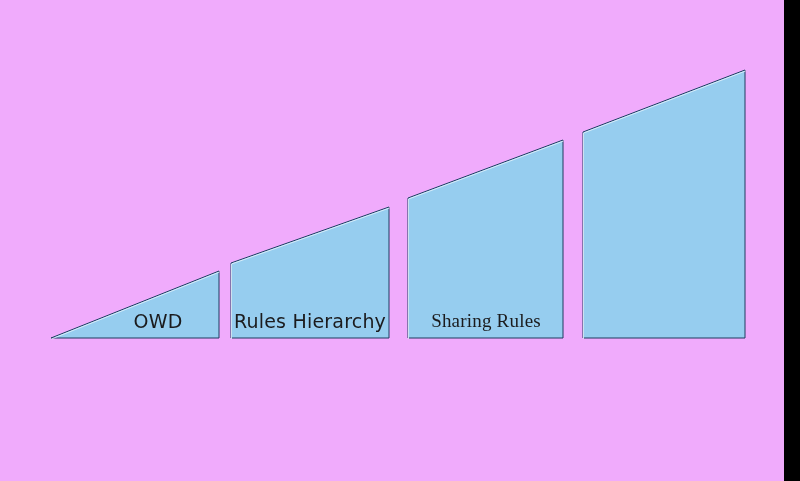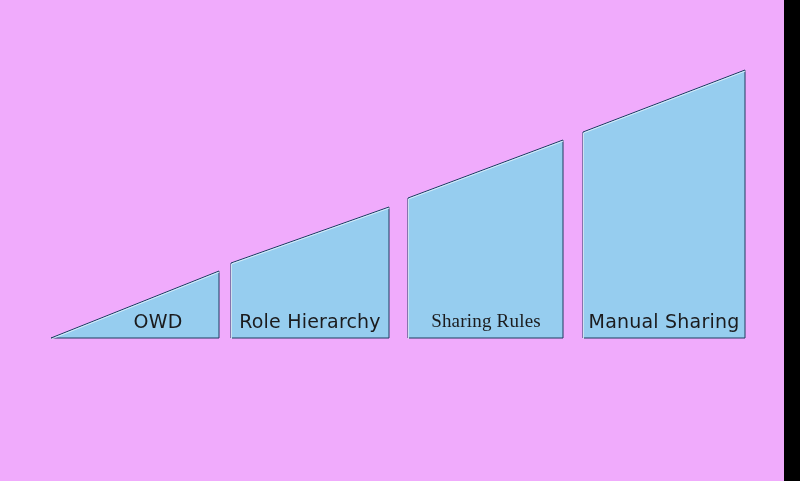--- a/index.html
+++ b/index.html
@@ -44,18 +44,17 @@
       <polygon points="231,338 231,263 389,207 389,338" fill="#96CDEF" stroke="#1e3a5f" stroke-width="1"></polygon>
       <polyline points="231.5,339 231.5,264 389.5,208" fill="none" stroke="#e3f2fc" stroke-width="1" opacity="0.85"></polyline>
       <polygon points="408,338 408,198 563,140 563,338" fill="#96CDEF" stroke="#1e3a5f" stroke-width="1"></polygon>
       <polyline points="408.5,339 408.5,199 563.5,141" fill="none" stroke="#e3f2fc" stroke-width="1" opacity="0.85"></polyline>
       <polygon points="583,338 583,132 745,70 745,338" fill="#96CDEF" stroke="#1e3a5f" stroke-width="1"></polygon>
       <polyline points="583.5,339 583.5,133 745.5,71" fill="none" stroke="#e3f2fc" stroke-width="1" opacity="0.85"></polyline>
     </svg>
 
   <div class="step-label" id="label-0" style="left: 158px; top: 321px; color: rgb(27, 27, 29);">OWD</div>
 
-  <div class="step-label" id="label-1" style="left: 310px; top: 321px; color: rgb(27, 27, 29);">Role Hierarchy</div>
+  <div class="step-label" id="label-1" style="left: 310px; top: 321px; color: rgb(27, 27, 29);">Rules Hierarchy</div>
 
   <div class="step-label" id="label-2" style="left: 486px; top: 321px; color: rgb(27, 27, 29); font-family: Liberation Serif, serif;">Sharing Rules</div>
 
-  <div class="step-label" id="label-3" style="left: 664px; top: 321px; color: rgb(27, 27, 29);">Manual Sharing</div>
 </div>
 
 </body></html>

